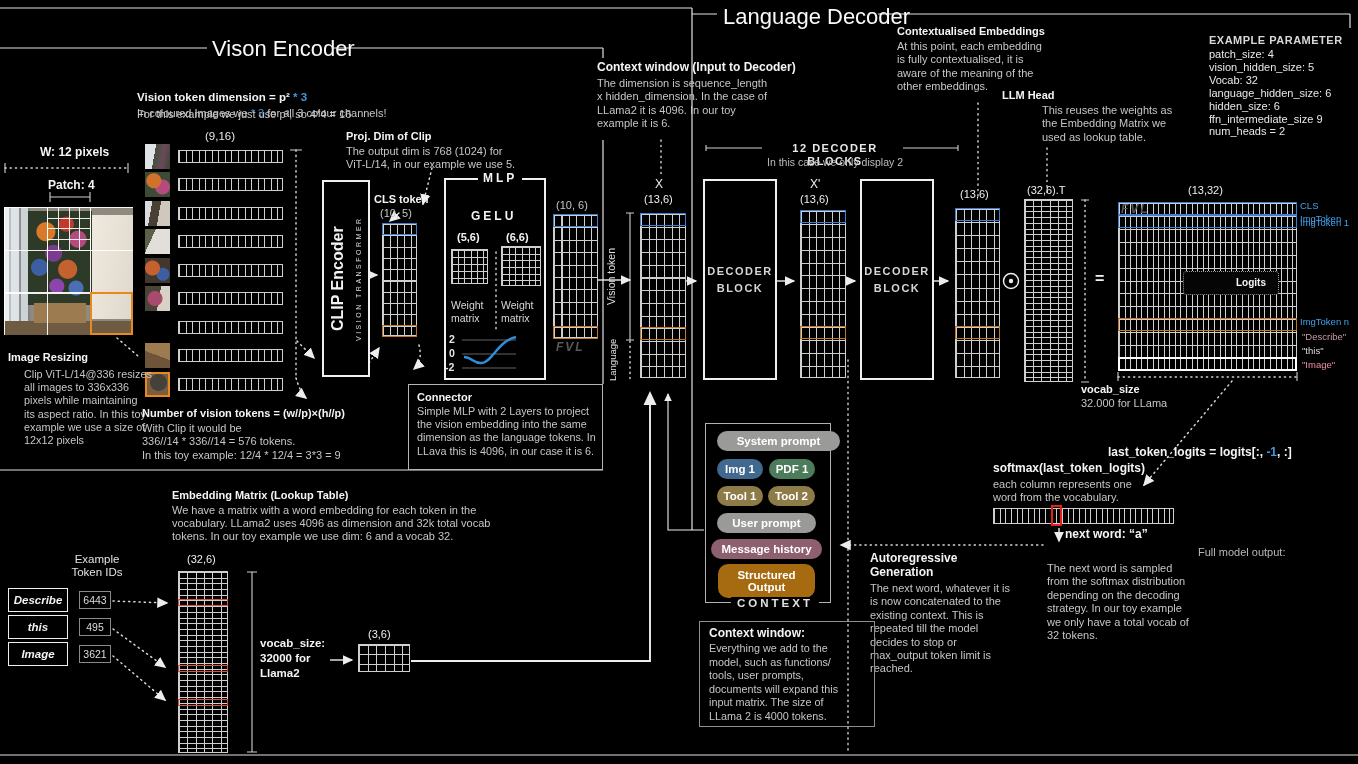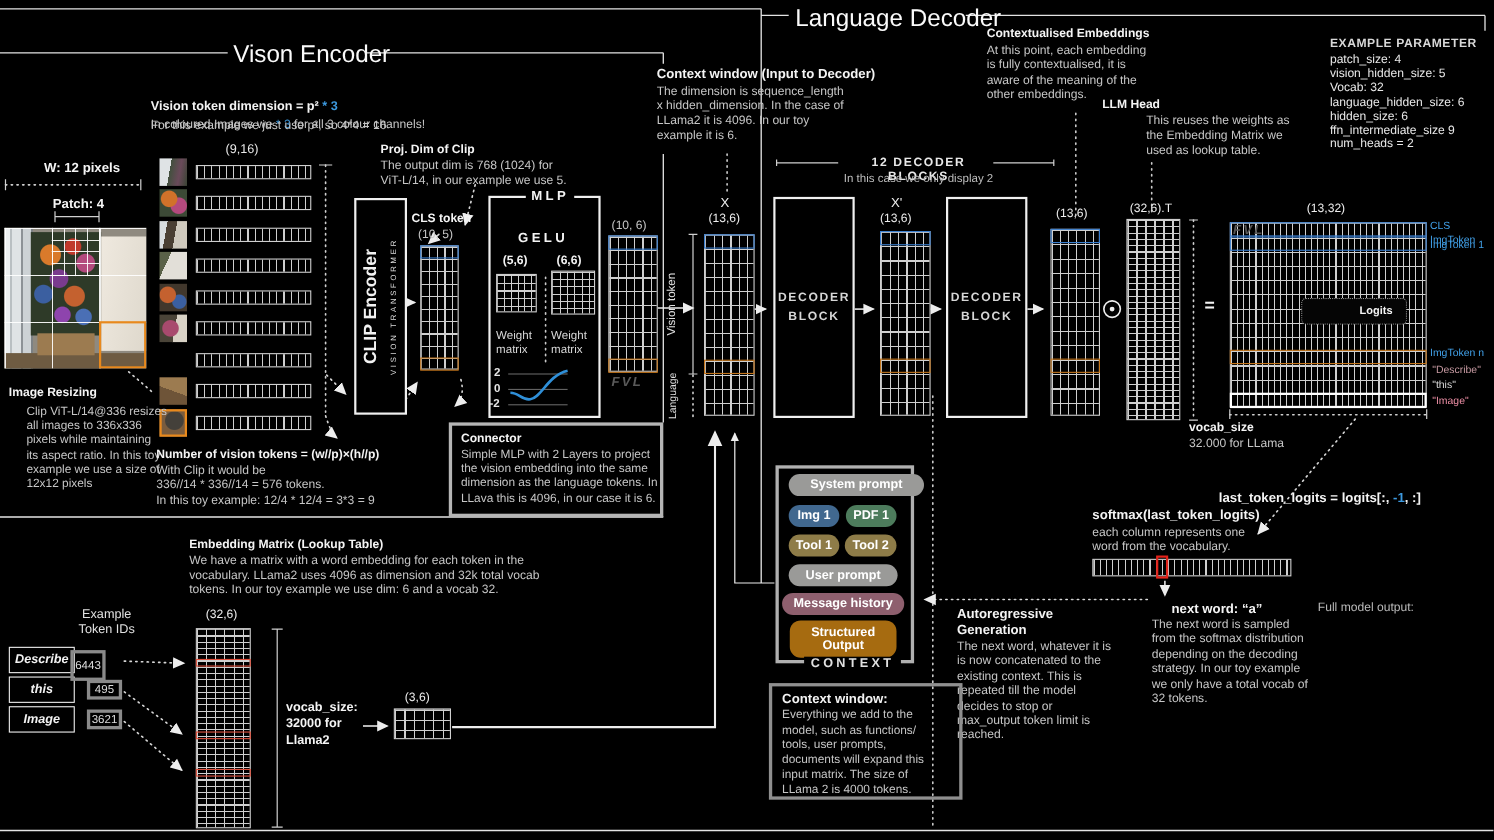--- a/index.html
+++ b/index.html
@@ -10,21 +10,21 @@
   .title{position:absolute;color:#fafafa;font-size:22px;text-align:center;}
   .grid{position:absolute;box-sizing:border-box;border:1px solid #cfcfcf;
     background-image:repeating-linear-gradient(to right,#cfcfcf 0 1px,transparent 1px var(--cw)),
                      repeating-linear-gradient(to bottom,#cfcfcf 0 1px,transparent 1px var(--ch));}
   .grid.cols-only{background-image:repeating-linear-gradient(to right,#cfcfcf 0 1px,transparent 1px var(--cw));}
   .hl{position:absolute;box-sizing:border-box;}
   .strip{position:absolute;left:178px;width:105px;height:13px;box-sizing:border-box;border:1px solid #cfcfcf;
     background-image:repeating-linear-gradient(to right,#cfcfcf 0 1px,transparent 1px 6.56px);}
   .th{position:absolute;left:145px;width:25px;height:25px;box-sizing:border-box;}
   .box{position:absolute;box-sizing:border-box;border:2px solid #f0f0f0;}
-  .thinbox{position:absolute;box-sizing:border-box;border:3px solid #0ea5e9;}
+  .thinbox{position:absolute;box-sizing:border-box;border:1px solid #0ea5e9;}
   .ctr{display:flex;align-items:center;justify-content:center;text-align:center;}
   .vtext{writing-mode:vertical-rl;transform:rotate(180deg);}
   .pill{position:absolute;border-radius:10px;color:#fff;font-weight:bold;font-size:11.5px;
     display:flex;align-items:center;justify-content:center;text-align:center;line-height:12.5px;}
   .imgchild{position:absolute;}
   svg{position:absolute;left:0;top:0;}
 </style>
 </head>
 <body>
 
@@ -294,21 +294,21 @@
 num_heads = 2</div>
 
   <div class="t hd" style="left:1108px;top:433px;font-size:12px;">
     <span>last_token_logits = logits[:, </span><span class="blue">-1</span><span>, :]</span>
   </div>
   <div class="t hd" style="left:993px;top:462px;font-size:12px;">softmax(last_token_logits)</div>
   <div class="t" style="left:993px;top:478px;">each column represents one
 word from the vocabulary.</div>
   <div class="grid cols-only" style="left:993px;top:508px;width:181px;height:16px;--cw:5.66px;"></div>
   <div class="hl" style="left:1051px;top:505px;width:11px;height:21px;border:2.5px solid #e3231a;"></div>
-  <div class="t hd" style="left:1047px;top:547px;font-size:12px;padding-left:18px;">next word: “a”</div>
+  <div class="t hd" style="left:1047px;top:528px;font-size:12px;padding-left:18px;">next word: “a”</div>
   <div class="t" style="left:1047px;top:562px;">The next word is sampled
 from the softmax distribution
 depending on the decoding
 strategy. In our toy example
 we only have a total vocab of
 32 tokens.</div>
 
   <div class="t" style="left:1198px;top:546px;color:#b9b9b9;">Full model output:</div>
 
   <div class="t hd" style="left:870px;top:551px;font-size:12px;line-height:14px;">Autoregressive
@@ -351,21 +351,21 @@
 
   <div class="box ctr" style="left:8px;top:588px;width:60px;height:24px;border-width:1.5px;">
     <span style="color:#f2f2f2;font-weight:bold;font-style:italic;font-size:11.5px;">Describe</span>
   </div>
   <div class="box ctr" style="left:8px;top:615px;width:60px;height:24px;border-width:1.5px;">
     <span style="color:#f2f2f2;font-weight:bold;font-style:italic;font-size:11.5px;">this</span>
   </div>
   <div class="box ctr" style="left:8px;top:642px;width:60px;height:24px;border-width:1.5px;">
     <span style="color:#f2f2f2;font-weight:bold;font-style:italic;font-size:11.5px;">Image</span>
   </div>
-  <div class="thinbox ctr" style="left:64px;top:591px;width:32px;height:28px;border-color:#8a8a8a;">
+  <div class="thinbox ctr" style="left:79px;top:591px;width:32px;height:18px;border-color:#8a8a8a;">
     <span style="color:#ddd;font-size:10.5px;">6443</span>
   </div>
   <div class="thinbox ctr" style="left:79px;top:618px;width:32px;height:18px;border-color:#8a8a8a;">
     <span style="color:#ddd;font-size:10.5px;">495</span>
   </div>
   <div class="thinbox ctr" style="left:79px;top:645px;width:32px;height:18px;border-color:#8a8a8a;">
     <span style="color:#ddd;font-size:10.5px;">3621</span>
   </div>
 
   <div class="t" style="left:187px;top:553px;color:#eee;">(32,6)</div>

